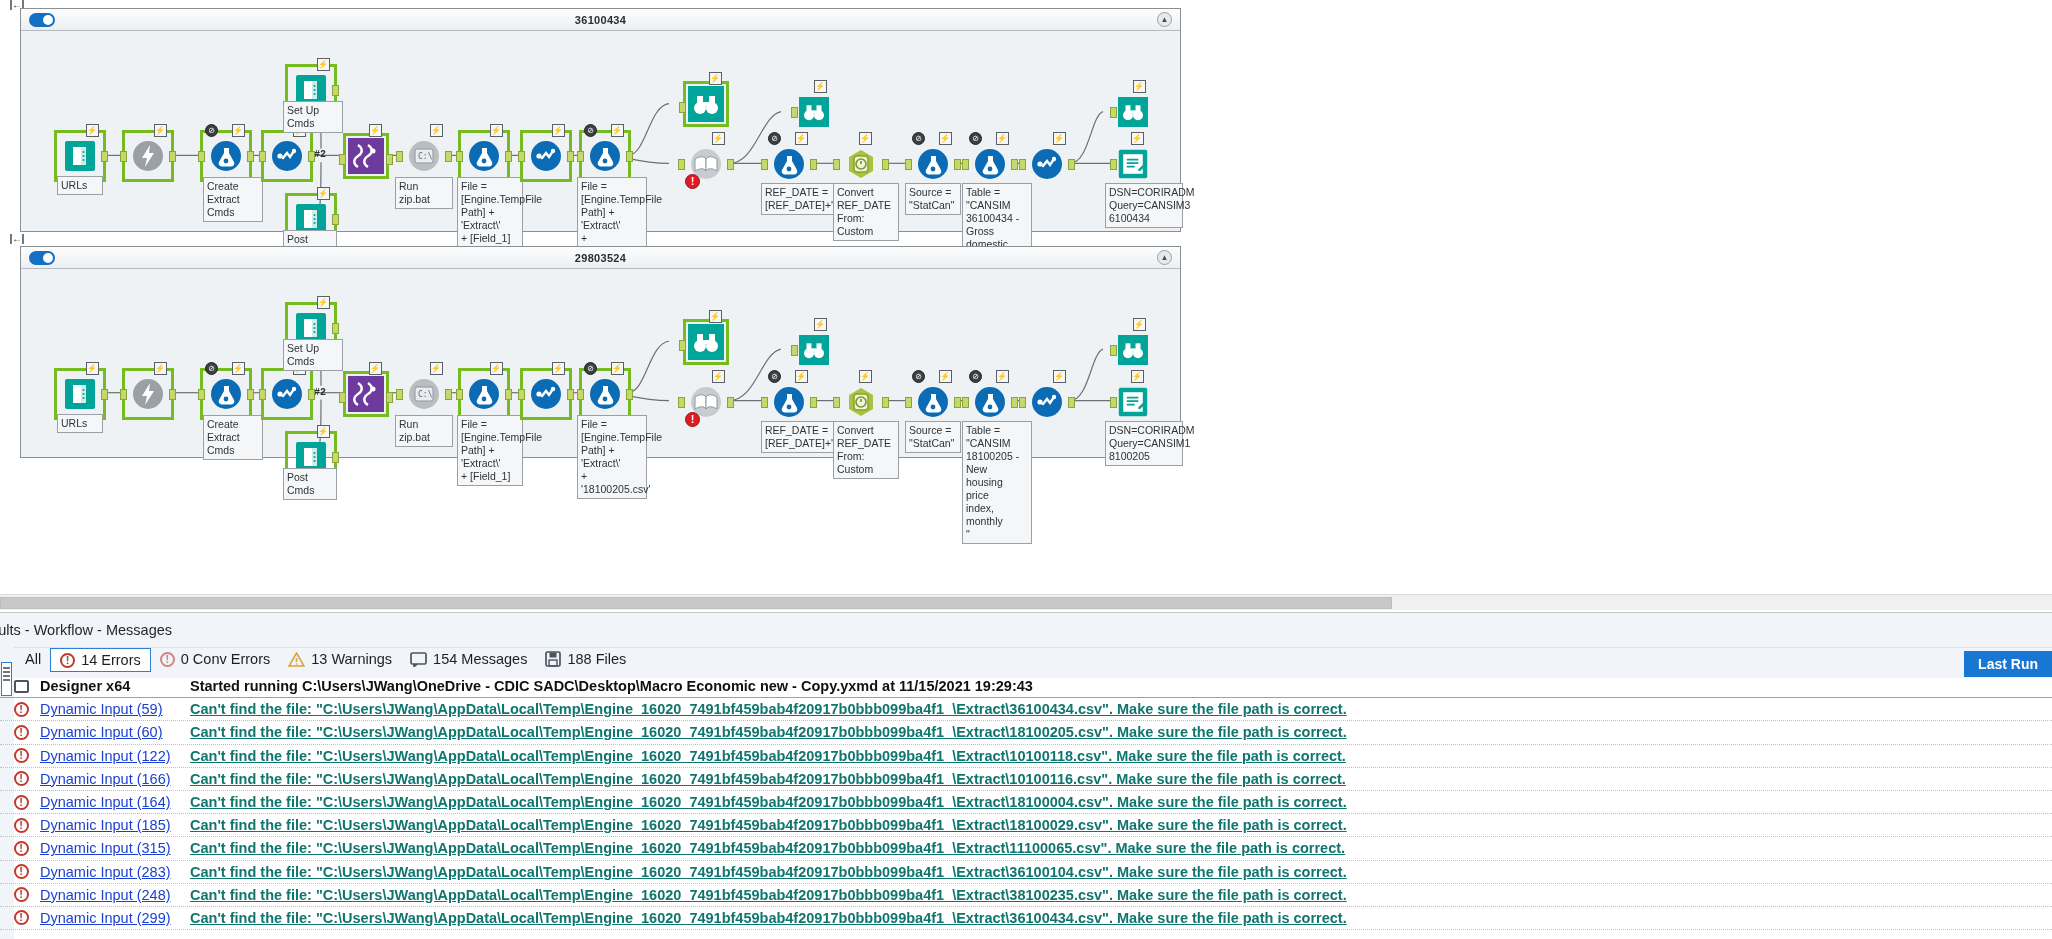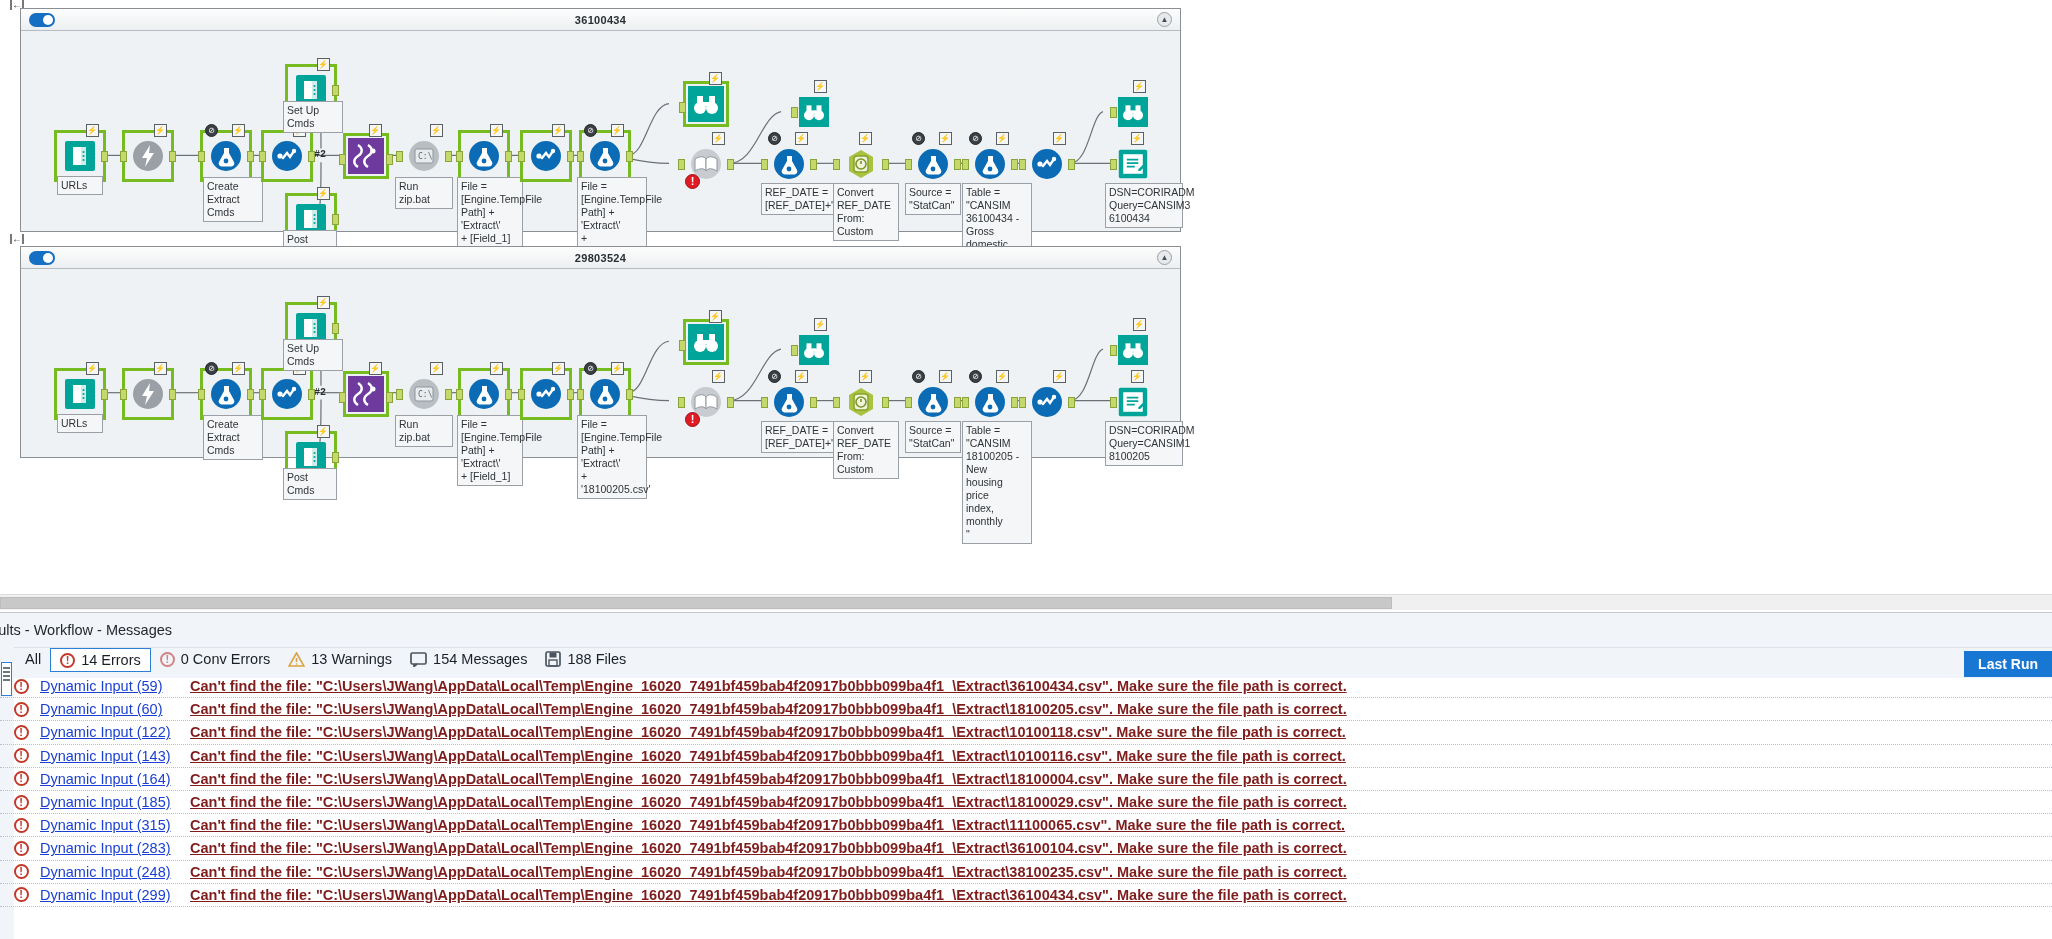--- a/index.html
+++ b/index.html
@@ -179,21 +179,21 @@
   .msg-row .c-tool { width: 148px; flex: none; padding-left: 6px; white-space: nowrap; overflow: hidden; }
   .msg-row .c-text { flex: 1; padding-left: 8px; white-space: nowrap; overflow: hidden; }
   .msg-row.header { font-weight: bold; color: #111; border-bottom: 1px solid #9aa1a8; }
   .msg-row.header .c-icon .chkbox {
     width: 15px; height: 13px; border: 2px solid #4b5560; border-radius: 2px;
   }
   .tool-link {
     color: #1a3fd4; text-decoration: underline; font-weight: normal;
   }
   .err-text {
-    color: #7f1d1d; text-decoration: underline; font-weight: bold;
+    color: #0f766e; text-decoration: underline; font-weight: bold;
   }
   .hdr-text { color: #111; font-weight: bold; }
 </style>
 </head>
 <body>
 
 <div id="app">
 
   <div id="canvas-area">
 
@@ -992,20 +992,27 @@
       <div class="rail-box"></div>
       <div class="rail-lines">
           <i></i>
           <i></i>
           <i></i>
           <i></i>
         </div>
     </div>
 
     <div id="msg-table">
+      <div class="msg-row header">
+        <div class="c-icon">
+            <span class="chkbox"></span>
+          </div>
+        <div class="c-tool">Designer x64</div>
+        <div class="c-text hdr-text">Started running C:\Users\JWang\OneDrive - CDIC SADC\Desktop\Macro Economic new - Copy.yxmd at 11/15/2021 19:29:43</div>
+      </div>
 
       <div class="msg-row">
         <div class="c-icon">
             <span class="ic ic-err">!</span>
           </div>
         <div class="c-tool"><span class="tool-link">Dynamic Input (59)</span></div>
         <div class="c-text"><span class="err-text">Can't find the file: "C:\Users\JWang\AppData\Local\Temp\Engine_16020_7491bf459bab4f20917b0bbb099ba4f1_\Extract\36100434.csv". Make sure the file path is correct.</span></div>
       </div>
       <div class="msg-row">
         <div class="c-icon">
@@ -1018,21 +1025,21 @@
         <div class="c-icon">
             <span class="ic ic-err">!</span>
           </div>
         <div class="c-tool"><span class="tool-link">Dynamic Input (122)</span></div>
         <div class="c-text"><span class="err-text">Can't find the file: "C:\Users\JWang\AppData\Local\Temp\Engine_16020_7491bf459bab4f20917b0bbb099ba4f1_\Extract\10100118.csv". Make sure the file path is correct.</span></div>
       </div>
       <div class="msg-row">
         <div class="c-icon">
             <span class="ic ic-err">!</span>
           </div>
-        <div class="c-tool"><span class="tool-link">Dynamic Input (143)</span></div>
+        <div class="c-tool"><span class="tool-link">Dynamic Input (166)</span></div>
         <div class="c-text"><span class="err-text">Can't find the file: "C:\Users\JWang\AppData\Local\Temp\Engine_16020_7491bf459bab4f20917b0bbb099ba4f1_\Extract\10100116.csv". Make sure the file path is correct.</span></div>
       </div>
       <div class="msg-row">
         <div class="c-icon">
             <span class="ic ic-err">!</span>
           </div>
         <div class="c-tool"><span class="tool-link">Dynamic Input (164)</span></div>
         <div class="c-text"><span class="err-text">Can't find the file: "C:\Users\JWang\AppData\Local\Temp\Engine_16020_7491bf459bab4f20917b0bbb099ba4f1_\Extract\18100004.csv". Make sure the file path is correct.</span></div>
       </div>
       <div class="msg-row">

